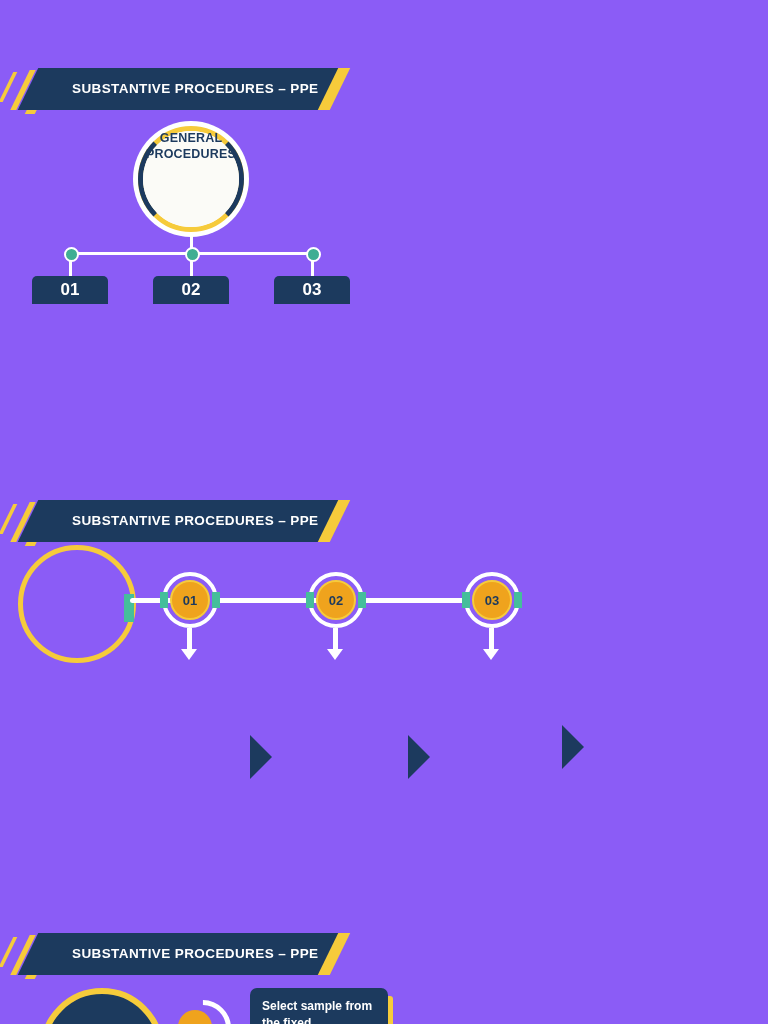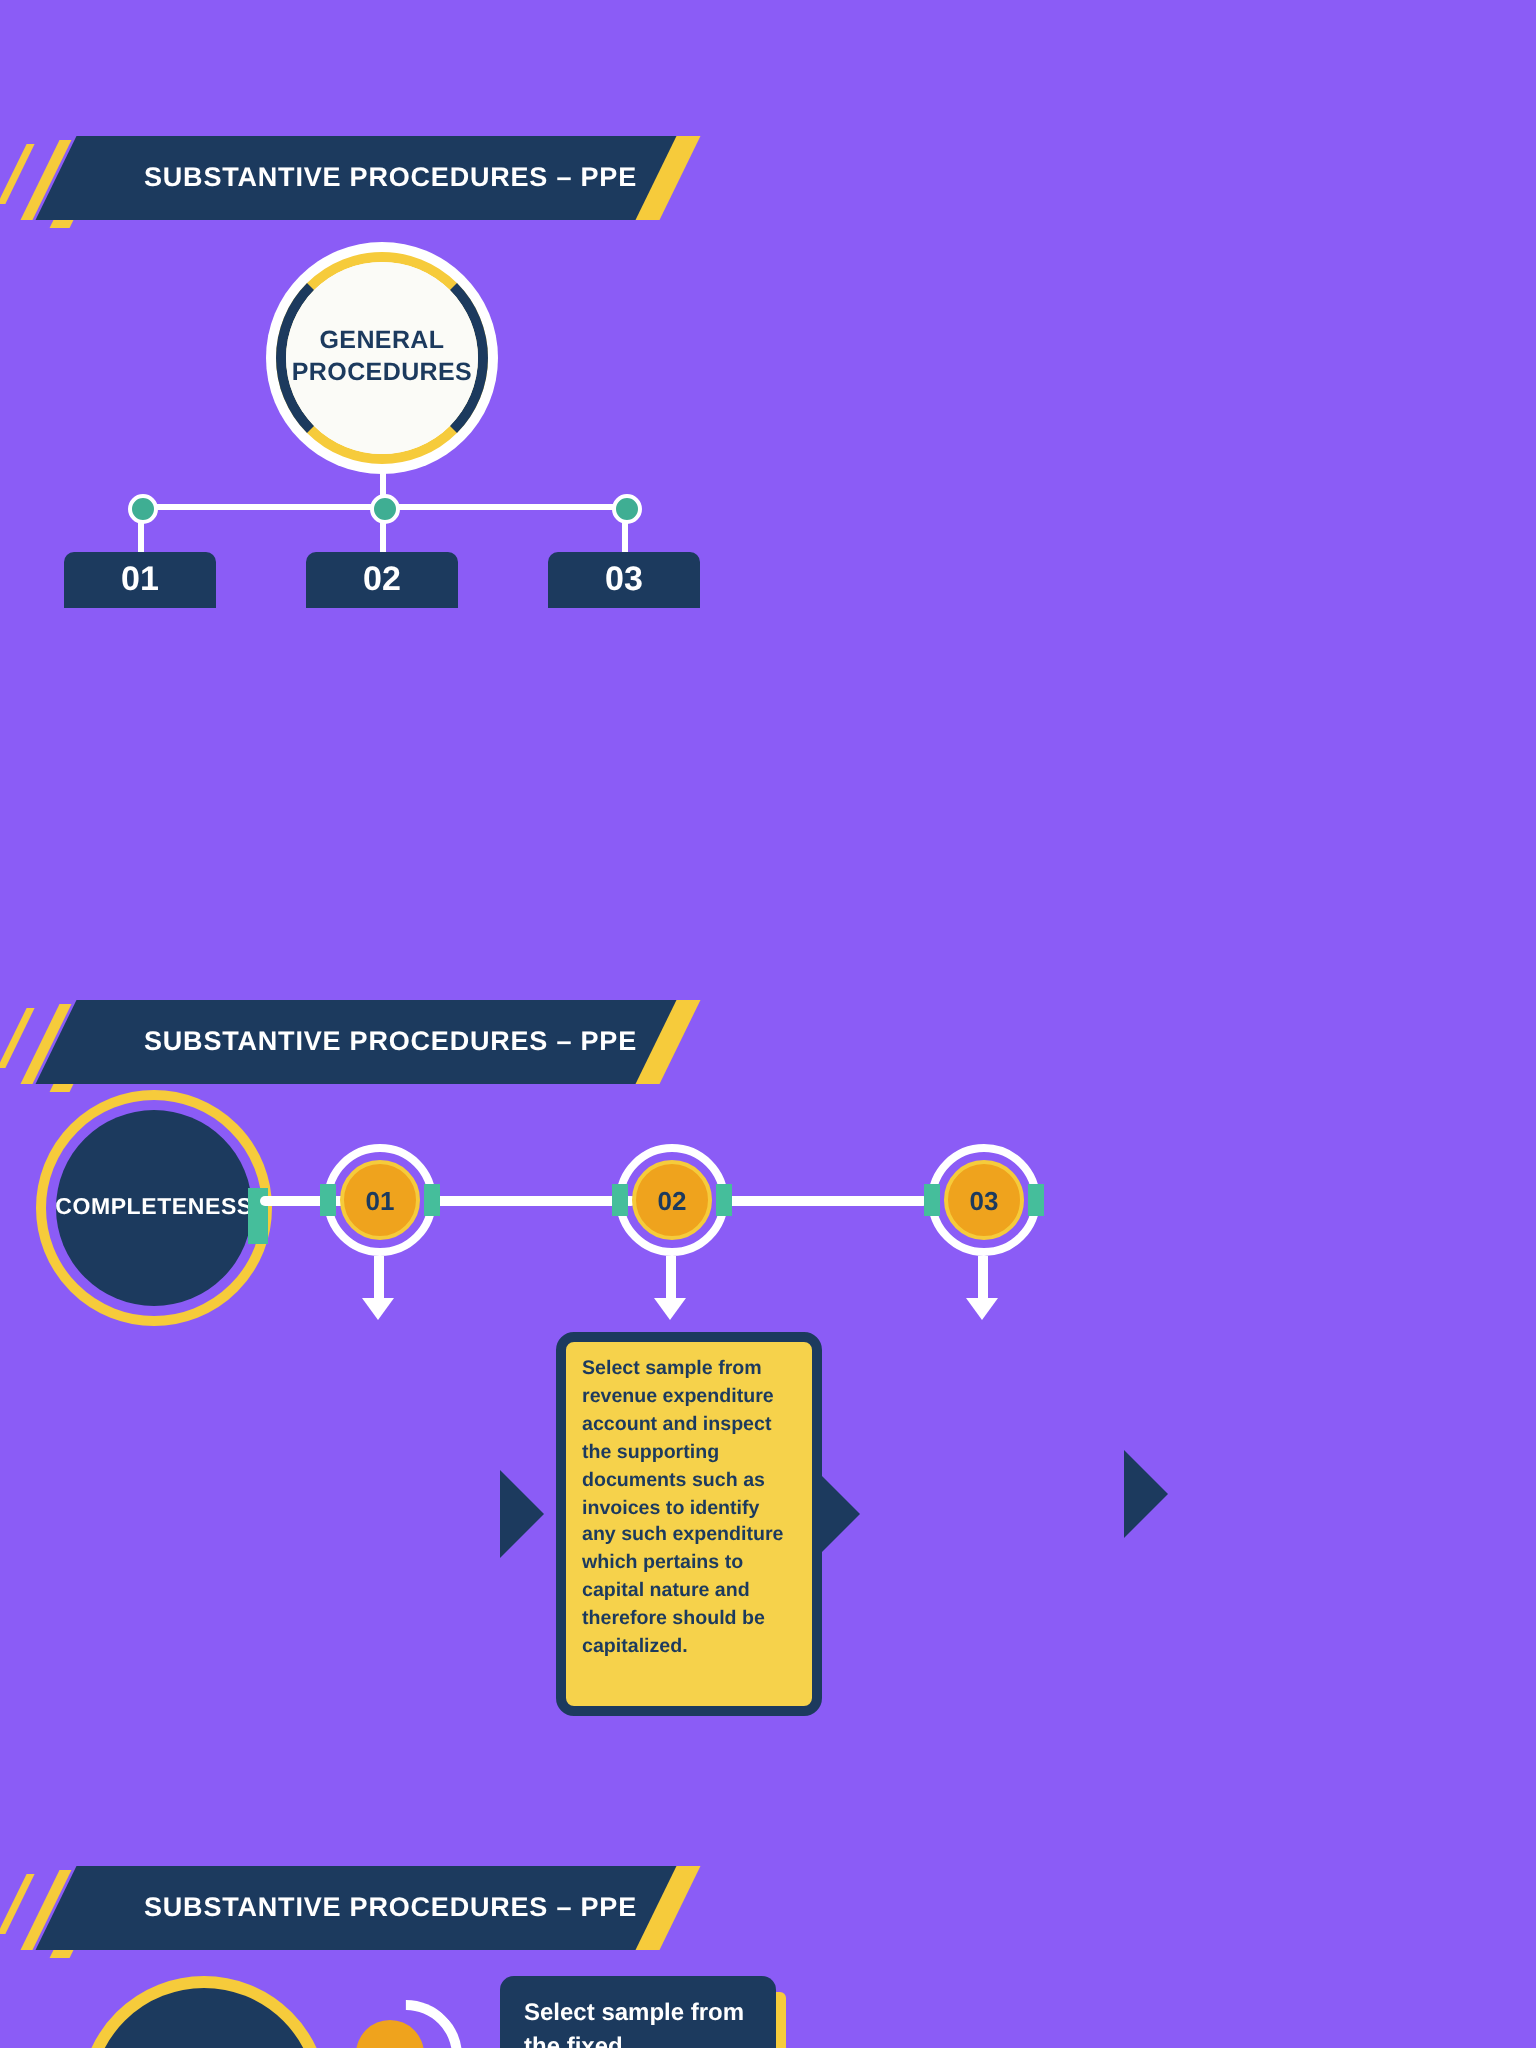--- a/index.html
+++ b/index.html
@@ -99,21 +99,20 @@
     border: 5px solid transparent;
     border-left-color: #1C3A5E;
     border-right-color: #1C3A5E;
   }
   .hub-inner {
     position: absolute;
     inset: 5px;
     border-radius: 50%;
     background: #FBFBF7;
     display: flex;
-    align-items: center;
     justify-content: center;
     text-align: center;
   }
   .hub-label {
     color: #1C3A5E;
     font-size: 12.5px;
     font-weight: bold;
     line-height: 1.25;
     letter-spacing: 0.2px;
   }
@@ -373,23 +372,20 @@
     <div class="banner-slash s1"></div>
     <div class="banner-slash s2"></div>
     <div class="banner-slash s3"></div>
     <div class="banner-tail"></div>
     <div class="banner-bar"></div>
     <div class="banner-bar-sq"></div>
     <div class="banner-title">SUBSTANTIVE PROCEDURES – PPE</div>
   </div>
 
   <div class="big-circle" style="left:18px; top:545px;">
-    <div class="big-circle-inner">
-      <div class="big-label">COMPLETENESS</div>
-    </div>
     <div class="big-circle-gap"></div>
   </div>
 
   <div class="timeline-bar" style="left:130px; top:598px; width:50px;"></div>
   <div class="timeline-bar" style="left:214px; top:598px; width:104px;"></div>
   <div class="timeline-bar" style="left:360px; top:598px; width:104px;"></div>
 
   <div class="step-node" style="left:162px; top:572px;">
     <div class="step-ring"></div>
     <div class="step-ring-gap-l"></div>
@@ -410,23 +406,20 @@
     <div class="step-ring"></div>
     <div class="step-ring-gap-l"></div>
     <div class="step-ring-gap-r"></div>
     <div class="step-circle">03</div>
   </div>
   <div class="down-arrow" style="left:489px; top:628px; height:22px;"></div>
 
   <div class="card-arrow" style="left:250px; top:735px;"></div>
 
   <div class="card-arrow" style="left:408px; top:735px;"></div>
-  <div class="info-card" style="left:278px; top:666px; width:133px; height:192px;">
-    <div class="info-card-text">Select sample from revenue expenditure account and inspect the supporting documents such as invoices to identify any such expenditure which pertains to capital nature and therefore should be capitalized.</div>
-  </div>
 
   <div class="card-arrow" style="left:562px; top:725px;"></div>
 
   <div class="banner" style="top:933px;">
     <div class="banner-slash s1"></div>
     <div class="banner-slash s2"></div>
     <div class="banner-slash s3"></div>
     <div class="banner-tail"></div>
     <div class="banner-bar"></div>
     <div class="banner-bar-sq"></div>

